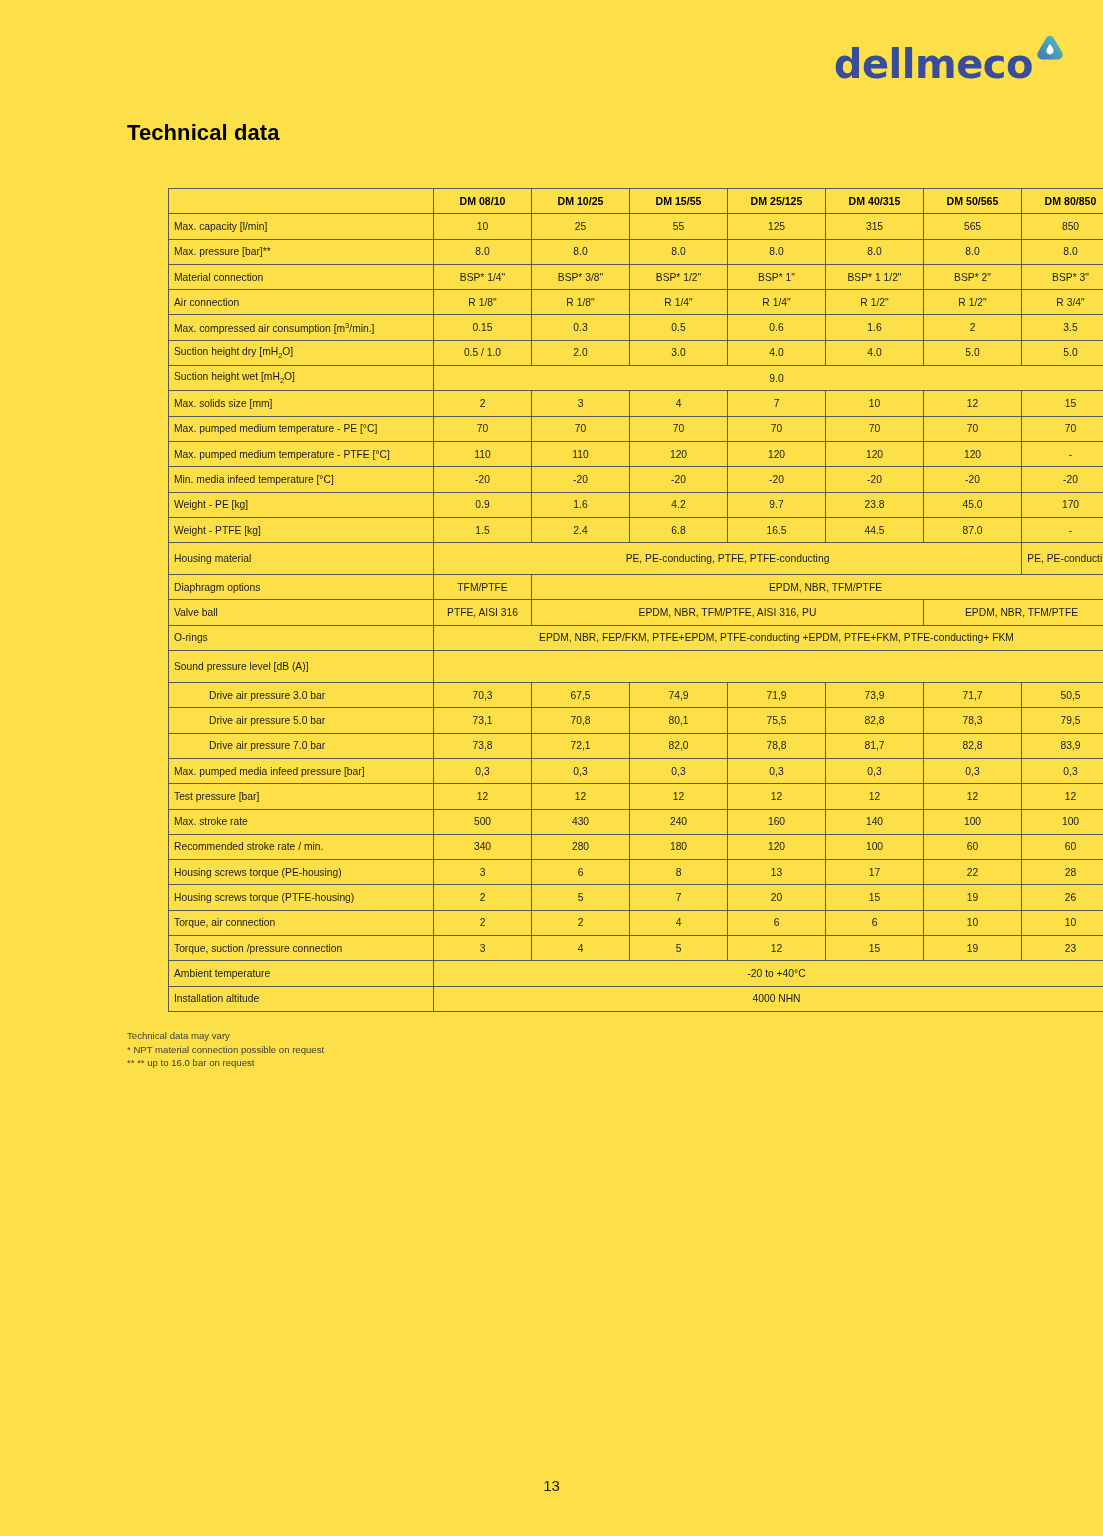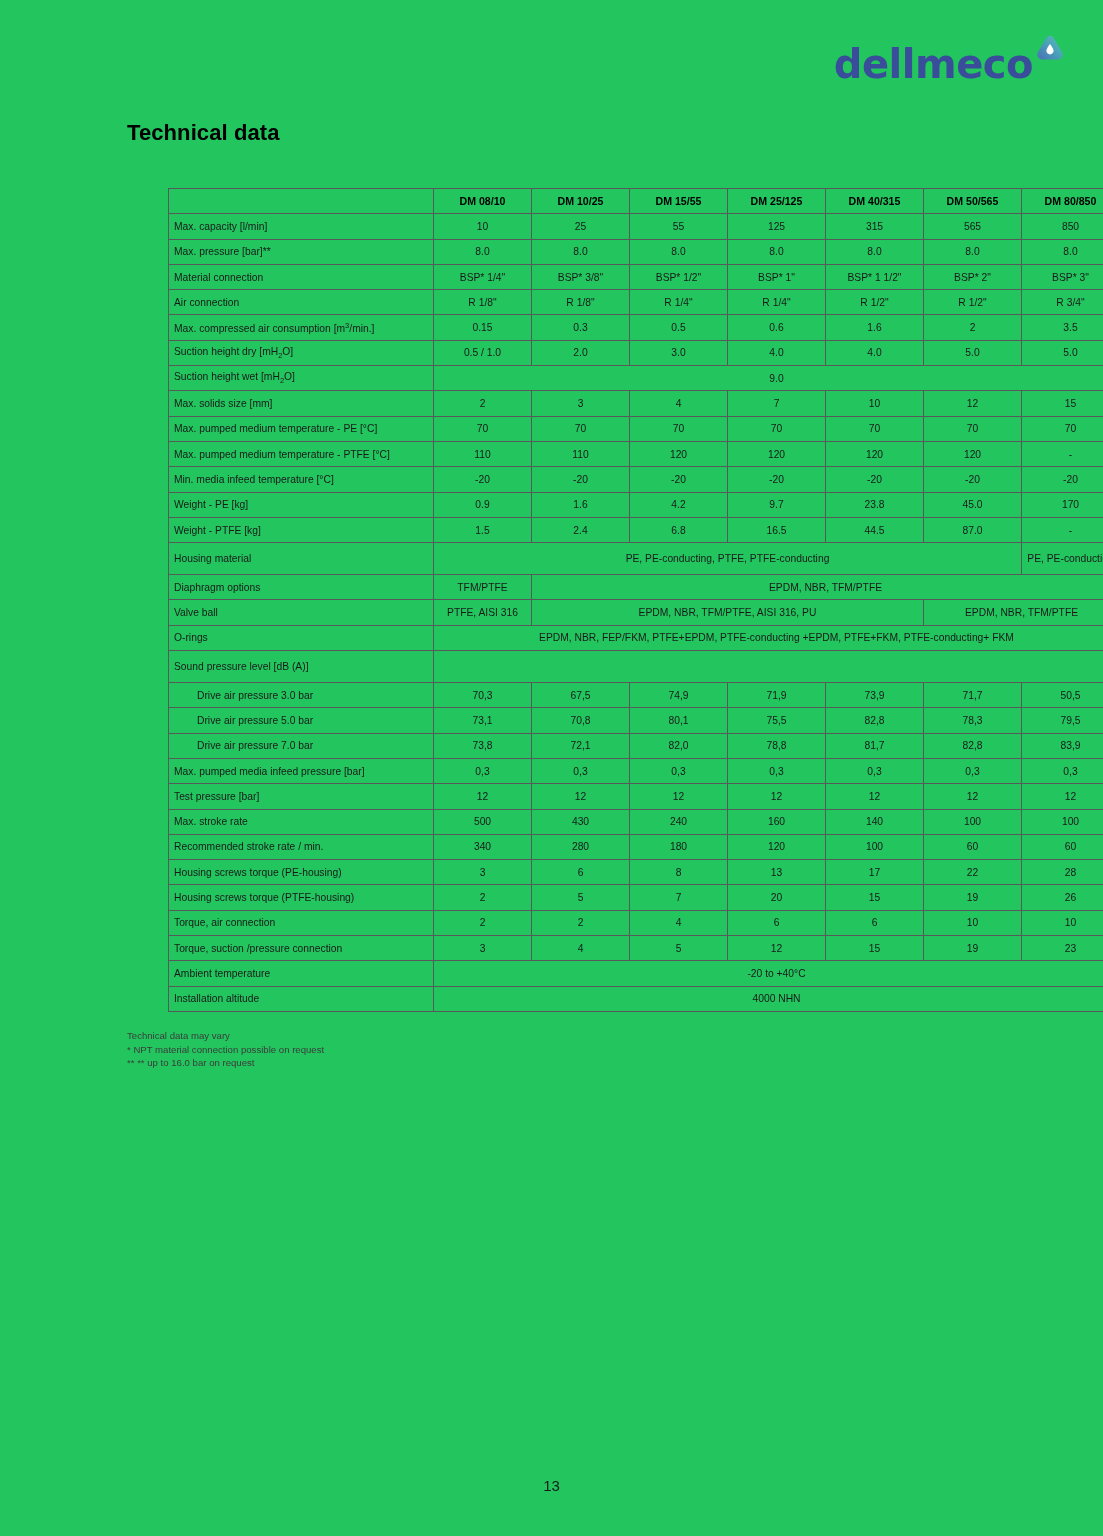--- a/index.html
+++ b/index.html
@@ -10,21 +10,21 @@
   }
   body {
     font-family: "Liberation Sans", sans-serif;
     color: #000000;
   }
   .page {
     position: relative;
     width: 1103px;
     height: 1536px;
     margin: 0 auto;
-    background: #22c55e;
+    background: #fde047;
     box-sizing: border-box;
     overflow: hidden;
   }
 
   
   .logo {
     position: absolute;
     top: 34px;
     right: 38px;
     display: flex;
@@ -89,21 +89,21 @@
     color: #000;
   }
   table.spec th.corner {
     border-left: 1px solid #58595b;
   }
   td.label {
     text-align: left;
     padding-left: 6px;
   }
   td.label.indent {
-    padding-left: 28px;
+    padding-left: 40px;
   }
   td.val {
     text-align: center;
   }
   td.val.merged {
     text-align: center;
   }
   td.blank {
     text-align: center;
   }

